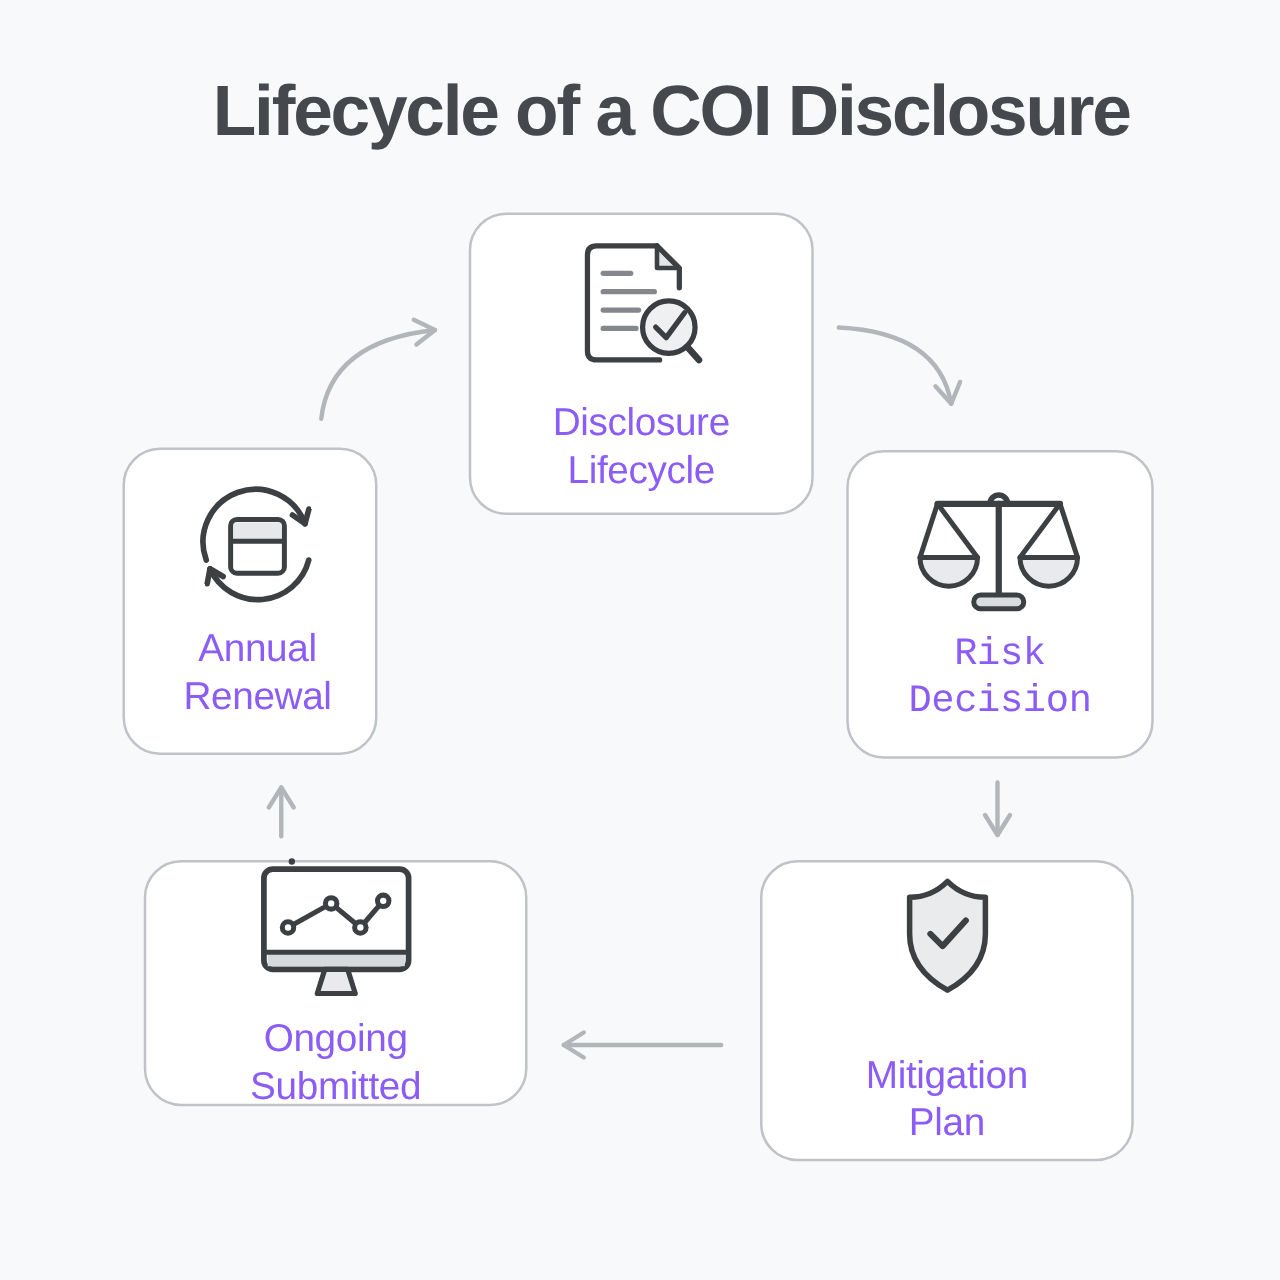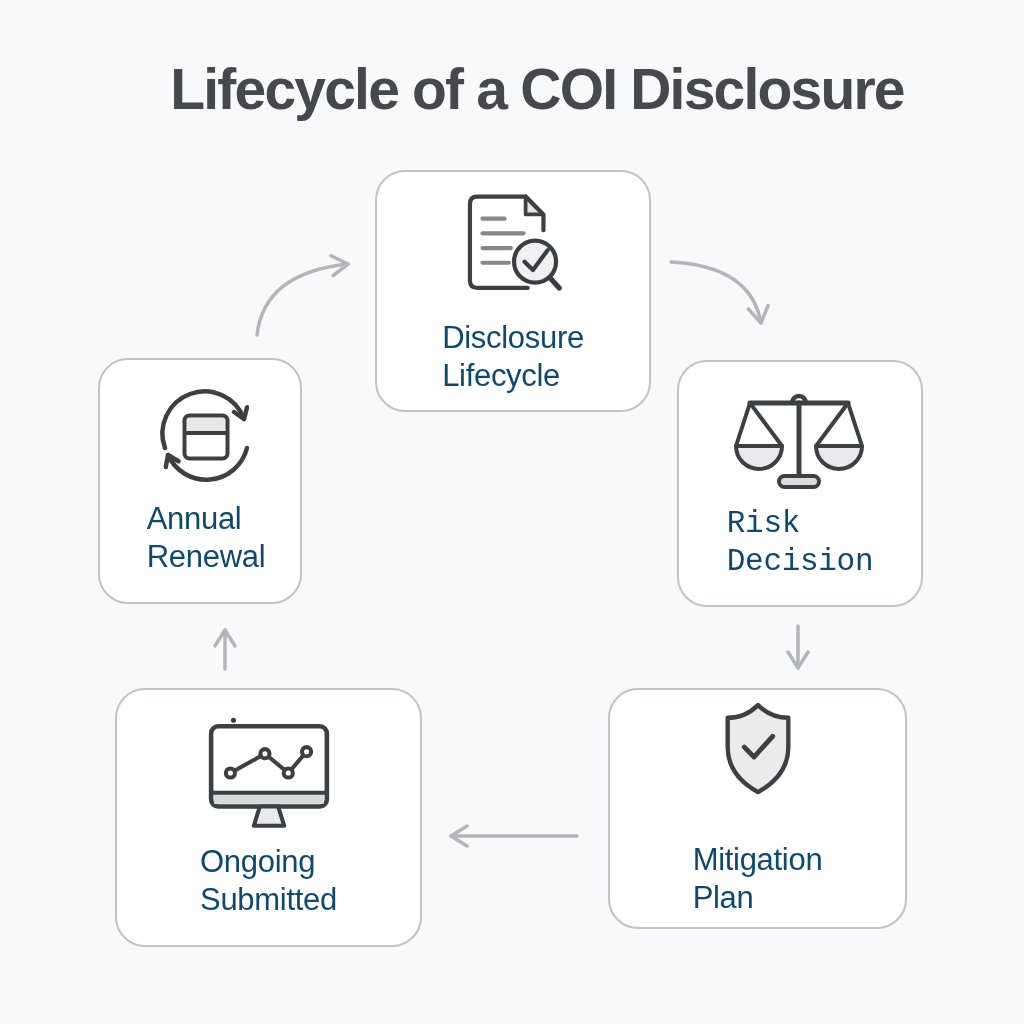--- a/index.html
+++ b/index.html
@@ -21,29 +21,29 @@
   .node {
     position:absolute; box-sizing:border-box;
     background:#ffffff;
     border:2px solid #bfc3c7;
     border-radius:30px;
     display:flex; flex-direction:column;
     align-items:center; justify-content:center;
   }
   .node .icon { display:block; overflow:visible; }
   .lbl {
-    margin-top:13px; text-align:left;
+    margin-top:13px; text-align:center;
     font-size:31px; line-height:38px; font-weight:500;
-    letter-spacing:-0.3px; color:#0c4a6e;
+    letter-spacing:-0.3px; color:#8b5cf6;
   }
 
   #n-disclosure { left:375px; top:170px; width:276px; height:242px; }
   #n-risk       { left:677px; top:360px; width:246px; height:247px;font-family:Liberation Mono, monospace; }
   #n-mitigation { left:608px; top:688px; width:299px; height:241px;gap:24px; }
-  #n-monitoring { left:115px; top:688px; width:307px; height:259px; }
+  #n-monitoring { left:115px; top:688px; width:307px; height:197px; }
   #n-renewal    { left:98px;  top:358px; width:204px; height:246px;padding-left:12px; }
 
   .connectors { position:absolute; left:0; top:0; width:1024px; height:1024px; pointer-events:none; }
 </style>
 </head>
 <body>
 
 <div class="canvas">
 
   <div class="title">Lifecycle of a COI Disclosure</div>

